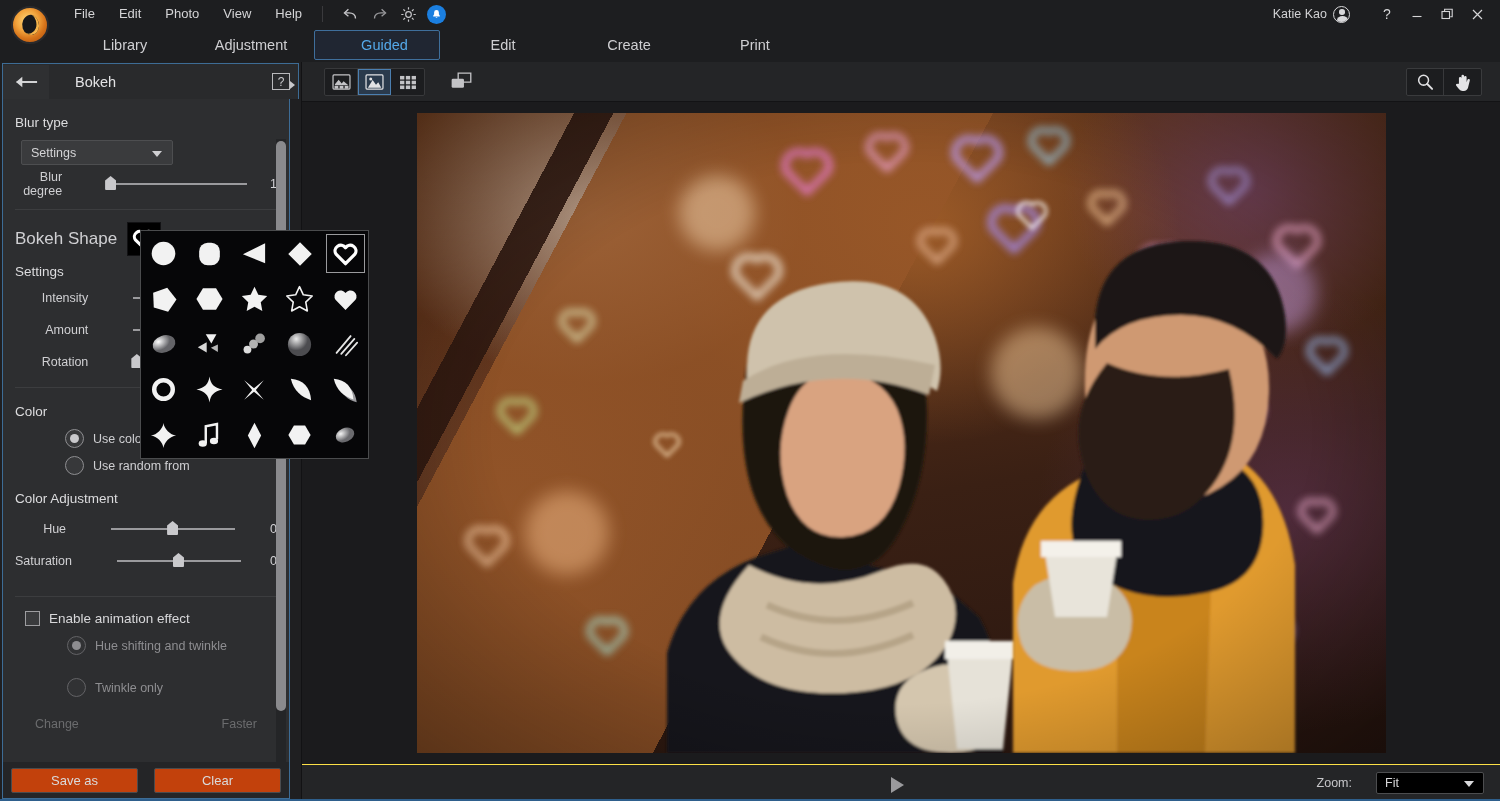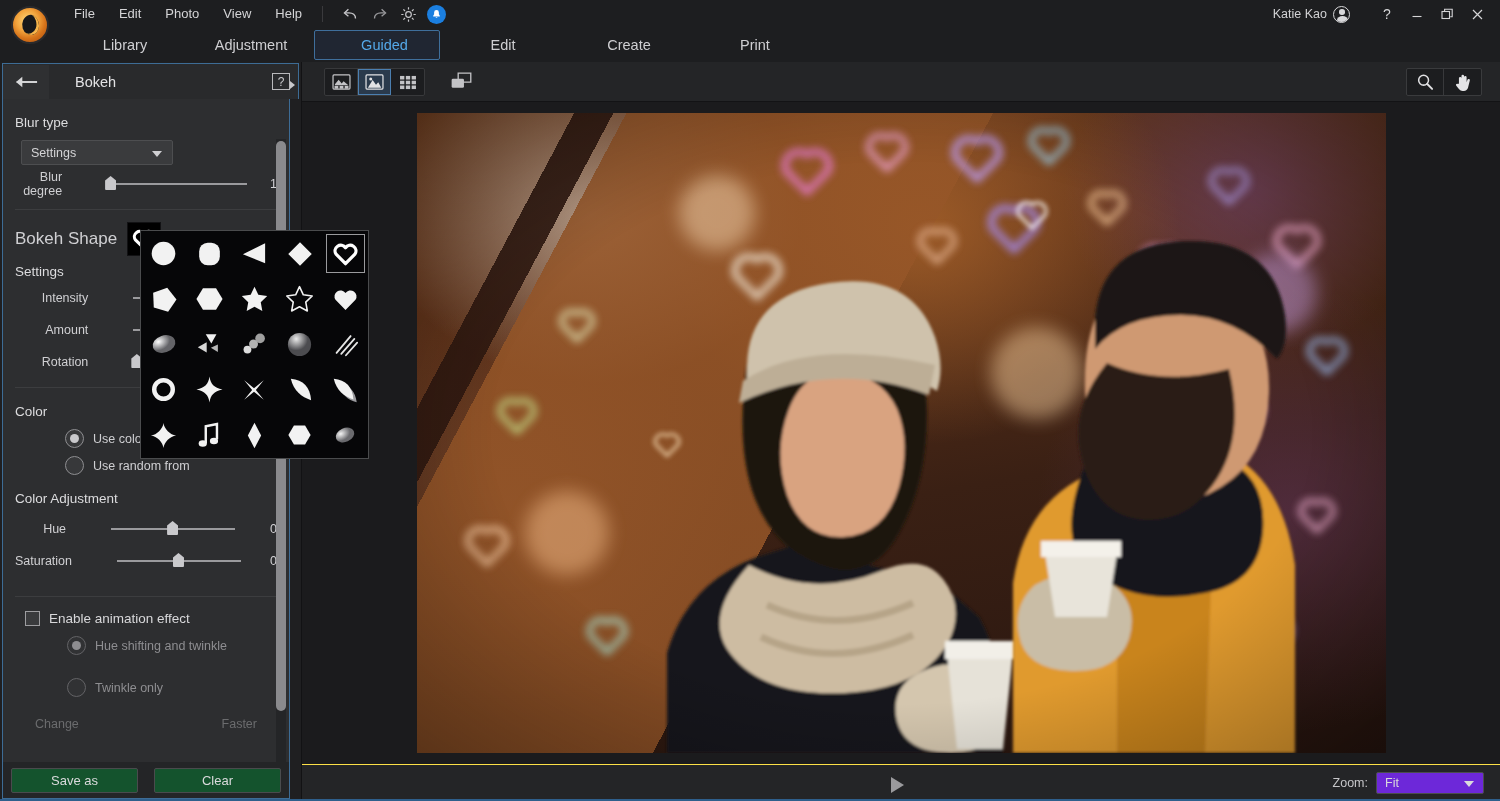--- a/index.html
+++ b/index.html
@@ -201,21 +201,21 @@
   .cut-row { display:flex; margin: 20px 0 0 0; padding: 0 20px; justify-content: space-between; }
   .cut-lbl { color: #6b6c6e; font-size: 12.5px; }
 
   .lp-footer {
     position: absolute; left: 2px; bottom: 2px; width: 288px; height: 37px;
     background: #242527;
     border-left: 1px solid #3d6c95; border-right: 1px solid #3d6c95; border-bottom: 1px solid #3d6c95;
     display: flex; align-items: center; justify-content: space-around;
   }
   .fbtn {
-    width: 127px; height: 25px; background: #14532d; border: 1px solid #4a4b4d;
+    width: 127px; height: 25px; background: #c2410c; border: 1px solid #4a4b4d;
     border-radius: 2px; color: #dadadc; font-size: 13px;
     display: flex; align-items: center; justify-content: center;
   }
 
   
   .shape-popup {
     position: absolute; left: 140px; top: 230px; width: 229px; height: 229px;
     background: #060608; border: 1px solid #4a4b4d;
     display: grid; grid-template-columns: repeat(5, 1fr); grid-template-rows: repeat(5, 1fr);
     z-index: 30;
@@ -274,22 +274,22 @@
     width: 0; height: 0;
     border-left: 13px solid #9a9a9d;
     border-top: 8px solid transparent; border-bottom: 8px solid transparent;
   }
   .zoom-area {
     position: absolute; right: 16px; top: 7px;
     display: flex; align-items: center;
   }
   .zoom-lbl { color: #c6c6c9; font-size: 12.5px; margin-right: 8px; }
   .zoom-dd {
-    width: 108px; height: 22px; background: #6d28d9; border: 1px solid #4c4d4f;
-    border-radius: 2px; display: flex; align-items: center; position: relative;
+    width: 108px; height: 22px; background: #000000; border: 1px solid #4c4d4f;
+    border-radius: 2px; display: flex; align-items: center; position: relative; margin-left: 16px;
   }
   .zoom-dd span { color: #dadadc; font-size: 12.5px; margin-left: 8px; }
   .zoom-dd .dd-arrow { right: 9px; top: 8px; border-top-color: #dadadc; }
 
   .bluebar {
     position: absolute; left: 0; bottom: 0; width: 1500px; height: 2px; background: #2e5f8c;
   }
 </style>
 </head>
 <body>

